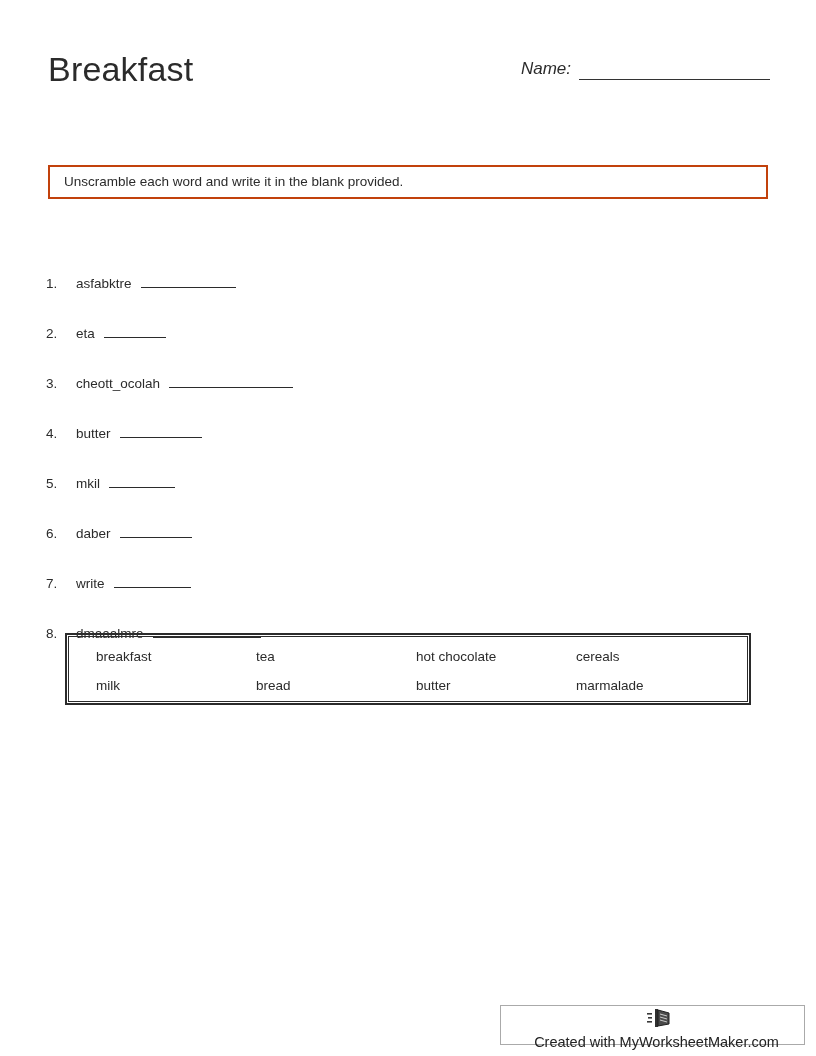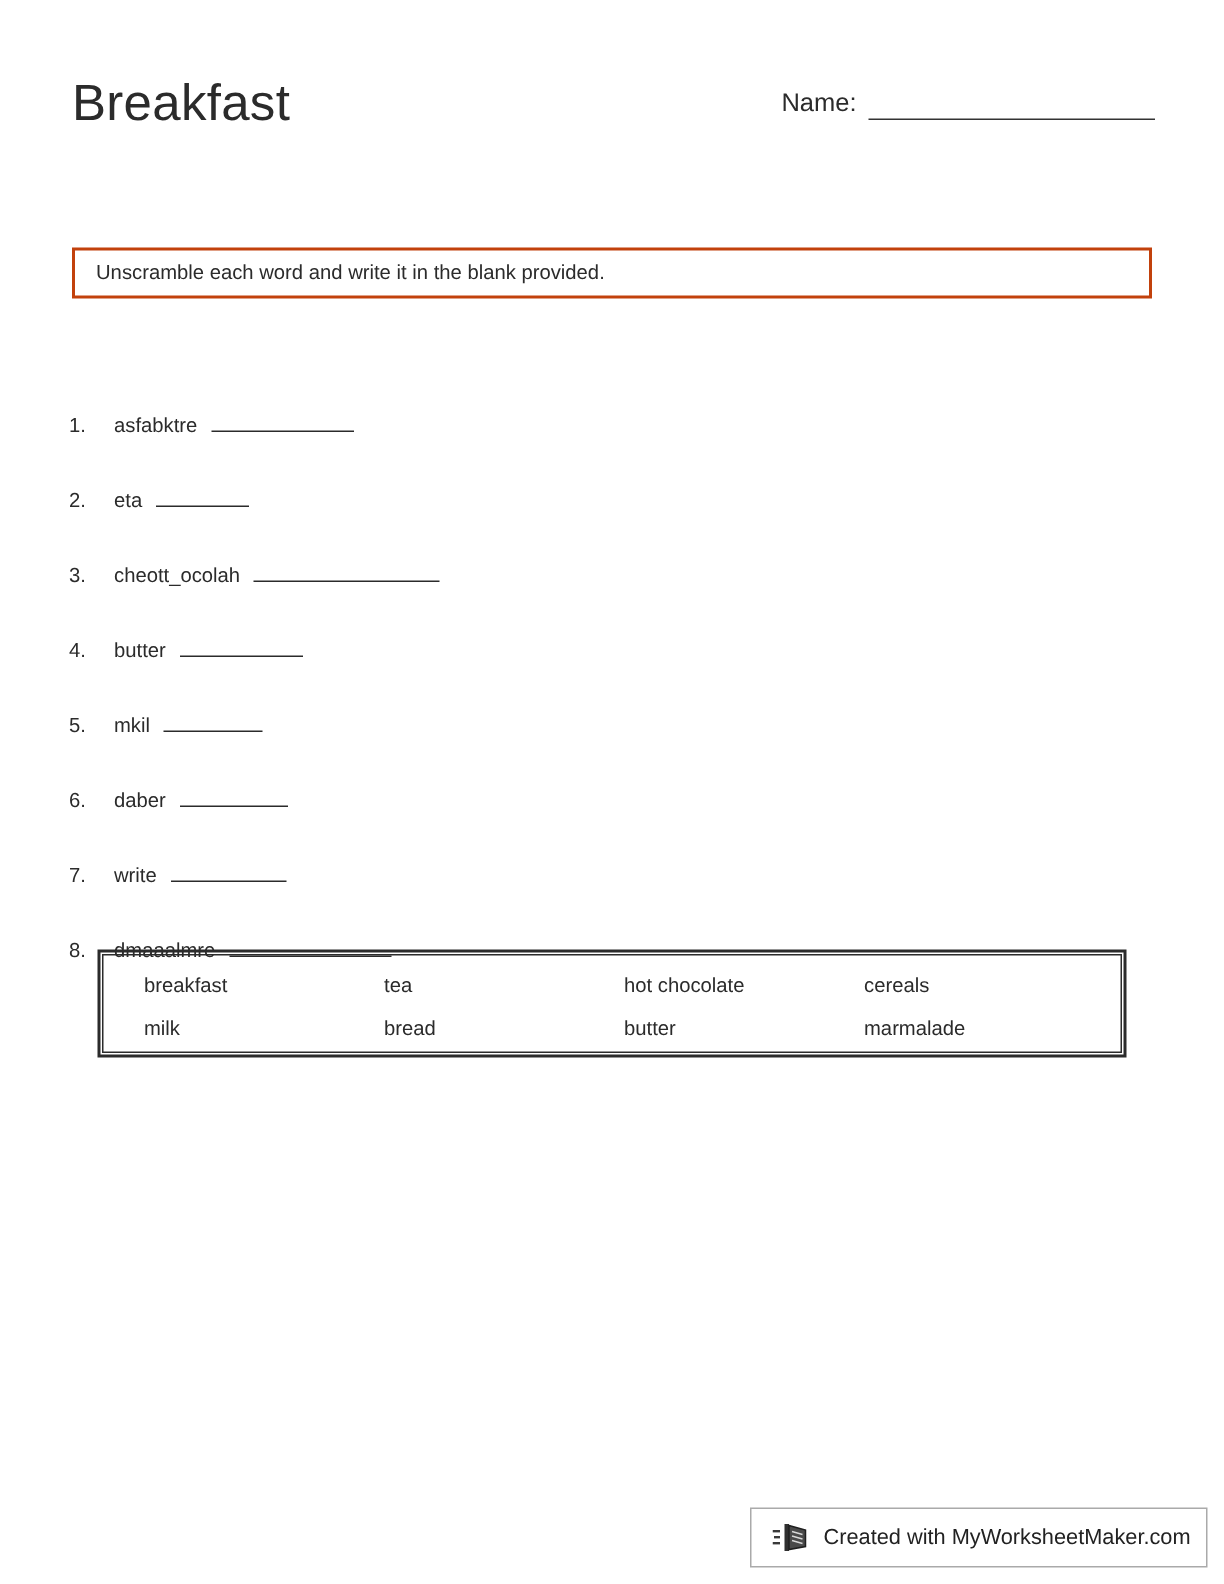--- a/index.html
+++ b/index.html
@@ -33,20 +33,21 @@
     color: #2b2b2b;
     line-height: 42px;
     white-space: nowrap;
   }
 
   .name-date-block {
     position: absolute;
     left: 500px;
     top: 48px;
     width: 270px;
+    font-style: italic;
   }
   .field-row {
     display: flex;
     align-items: flex-end;
     justify-content: flex-end;
     height: 32px;
     margin-bottom: 7px;
   }
   .field-label {
     font-size: 17px;
@@ -150,20 +151,21 @@
     position: absolute;
     left: 500px;
     top: 1005px;
     width: 305px;
     height: 40px;
     box-sizing: border-box;
     border: 1px solid #aaaaaa;
     display: flex;
     align-items: center;
     background: #ffffff;
+    flex-direction: column;
   }
   .footer-logo {
     width: 26px;
     height: 24px;
     margin-left: 14px;
     flex: 0 0 26px;
     position: relative;
   }
   .footer-text {
     font-size: 14.5px;

